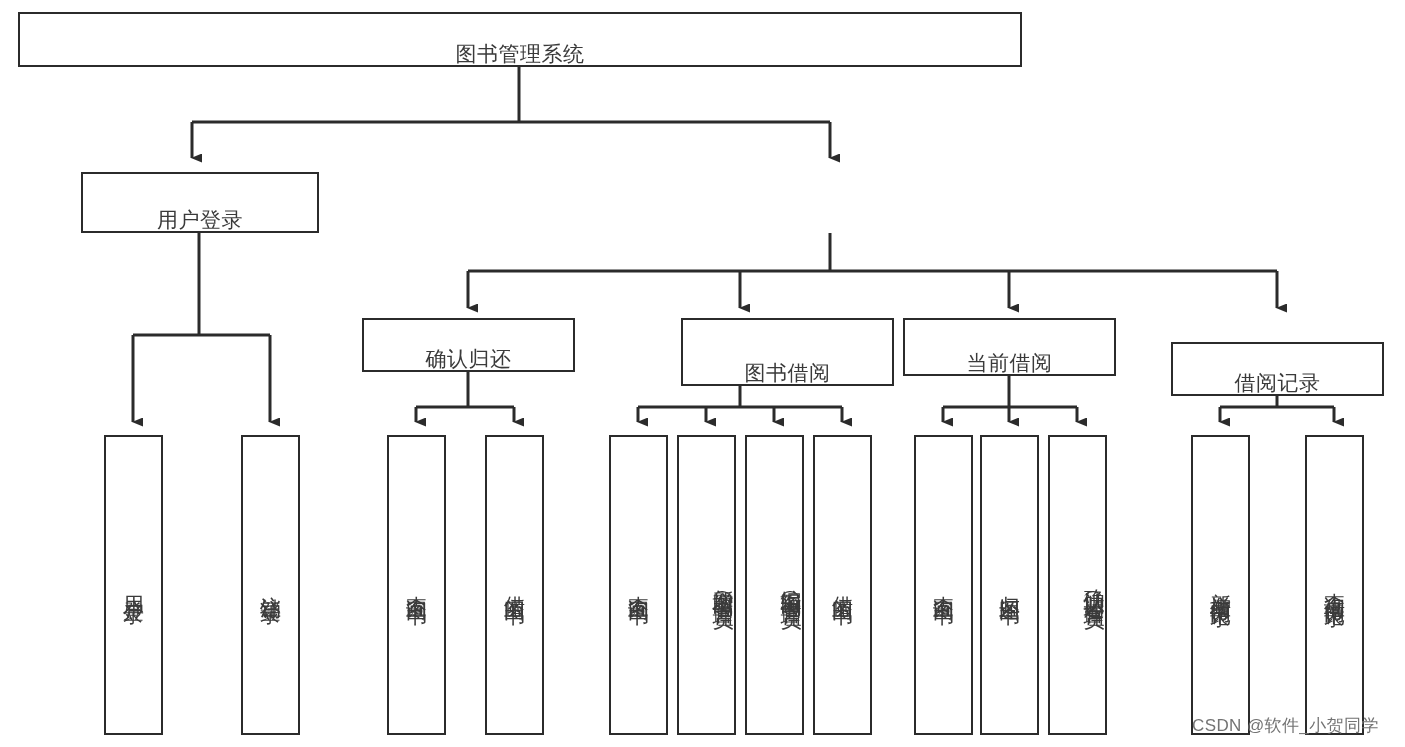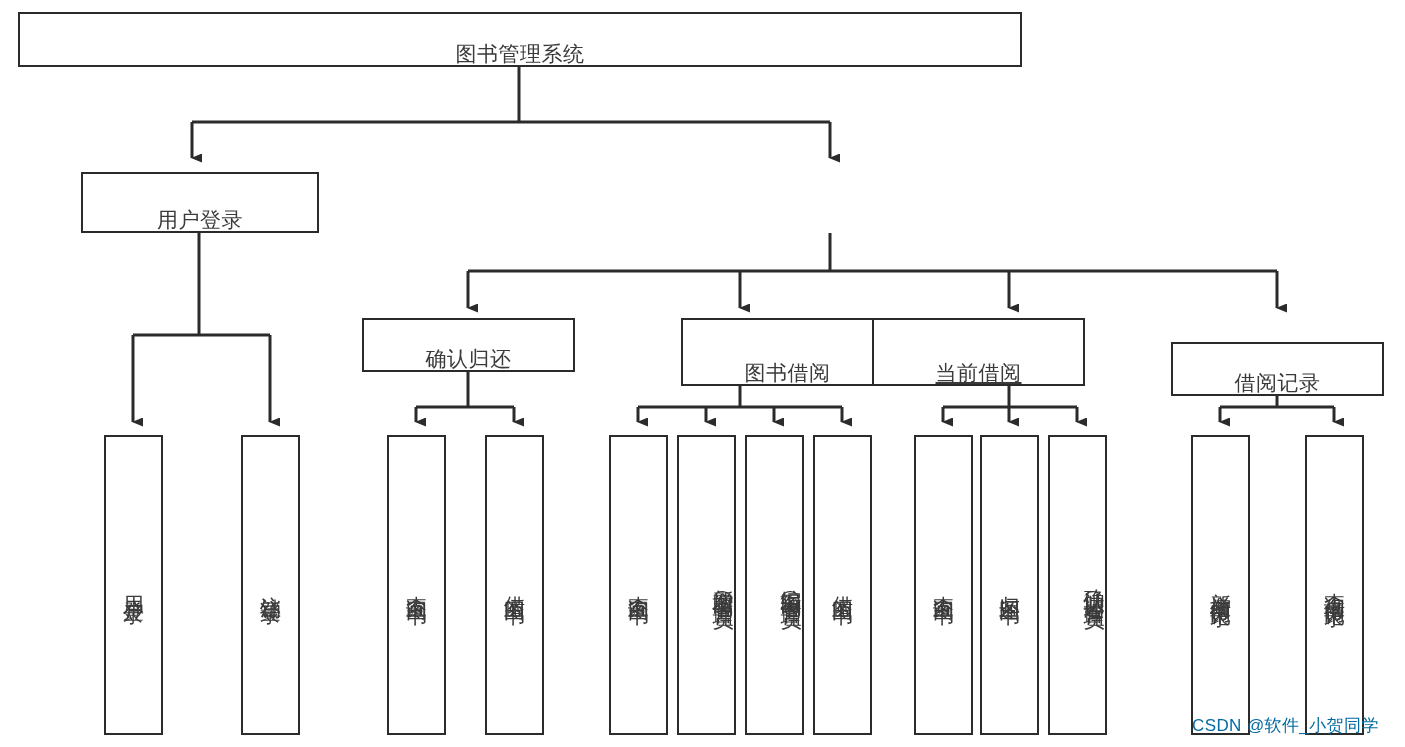--- a/index.html
+++ b/index.html
@@ -54,21 +54,21 @@
   }
   .node .lbl {
     display: block;
     white-space: pre-line;
   }
   #watermark {
     position: absolute;
     left: 1192px;
     top: 714px;
     font-size: 17px;
-    color: #0369a1;
+    color: #737373;
     white-space: nowrap;
     z-index: 3;
     letter-spacing: 0.4px;
   }
 </style>
 </head>
 <body>
 
 <div id="canvas">
 
@@ -129,21 +129,21 @@
   <div class="node horiz" style="left:81px; top:172px; width:238px; height:61px;">
     <span class="lbl">用户登录</span>
   </div>
 
   <div class="node horiz" style="left:362px; top:318px; width:213px; height:54px;">
     <span class="lbl">确认归还</span>
   </div>
   <div class="node horiz" style="left:633px; top:318px; width:213px; height:68px;margin-left:48px;">
     <span class="lbl">图书借阅</span>
   </div>
-  <div class="node horiz" style="left:872px; top:318px; width:213px; height:68px;text-decoration:underline;">
+  <div class="node horiz" style="left:903px; top:318px; width:213px; height:58px;">
     <span class="lbl">当前借阅</span>
   </div>
   <div class="node horiz" style="left:1171px; top:318px; width:213px; height:54px;margin-top:24px;">
     <span class="lbl">借阅记录</span>
   </div>
 
   <div class="node vert" style="left:104px; top:435px; width:59px; height:300px; align-items:center;">
     <span class="lbl">用户登录</span>
   </div>
   <div class="node vert" style="left:241px; top:435px; width:59px; height:300px; align-items:center;">

